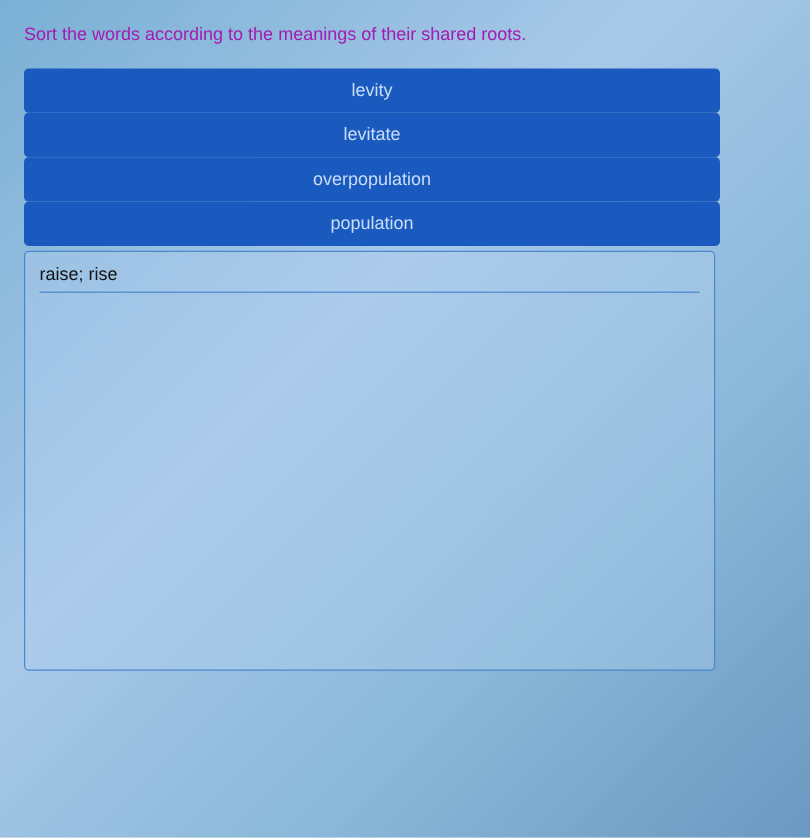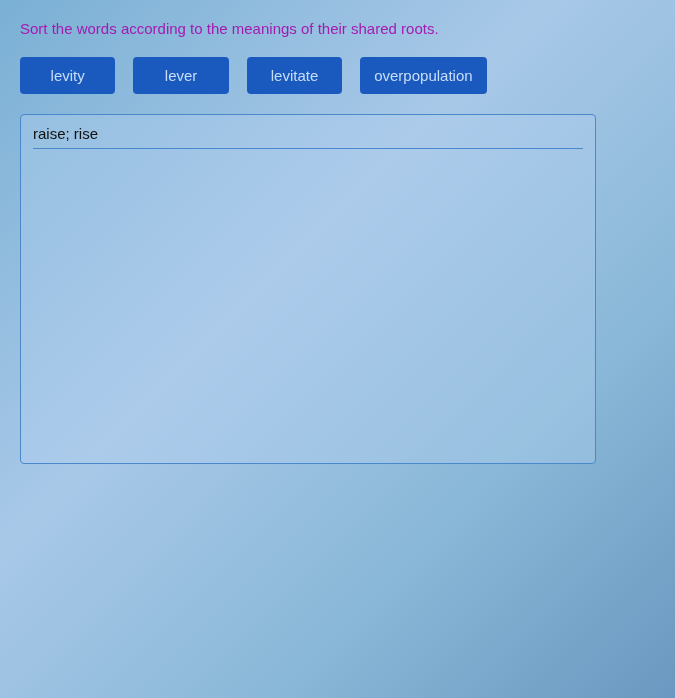--- a/index.html
+++ b/index.html
@@ -24,24 +24,24 @@
       color: #a21caf;
       font-size: 15px;
       font-weight: normal;
       margin-bottom: 18px;
       line-height: 1.4;
       max-width: 640px;
     }
 
     .word-bank {
       display: grid;
-      grid-template-columns: repeat(5, 1fr);
-      gap: 18px;
+      grid-template-columns: repeat(1, 1fr);
+      gap: 0;
       width: 580px;
-      margin-bottom: 20px;
+      margin-bottom: 4px;
     }
 
     .word-chip {
       background: #1a5abf;
       color: #c8ddf8;
       border: none;
       border-radius: 4px;
       padding: 10px 14px;
       font-size: 15px;
       text-align: center;
@@ -76,22 +76,22 @@
       margin-bottom: 8px;
     }
   </style>
 </head>
 <body>
 
 <p class="instruction">Sort the words according to the meanings of their shared roots.</p>
 
 <div class="word-bank">
 <div class="word-chip">levity</div>
-    <div class="word-chip">lever</div>
     <div class="word-chip">levitate</div>
     <div class="word-chip">overpopulation</div>
+    <div class="word-chip">population</div>
   </div>
 
 <div class="drop-zones">
 <div class="drop-zone">
       <div class="drop-zone-label">raise; rise</div>
     </div>
   </div>
 
 </body></html>

